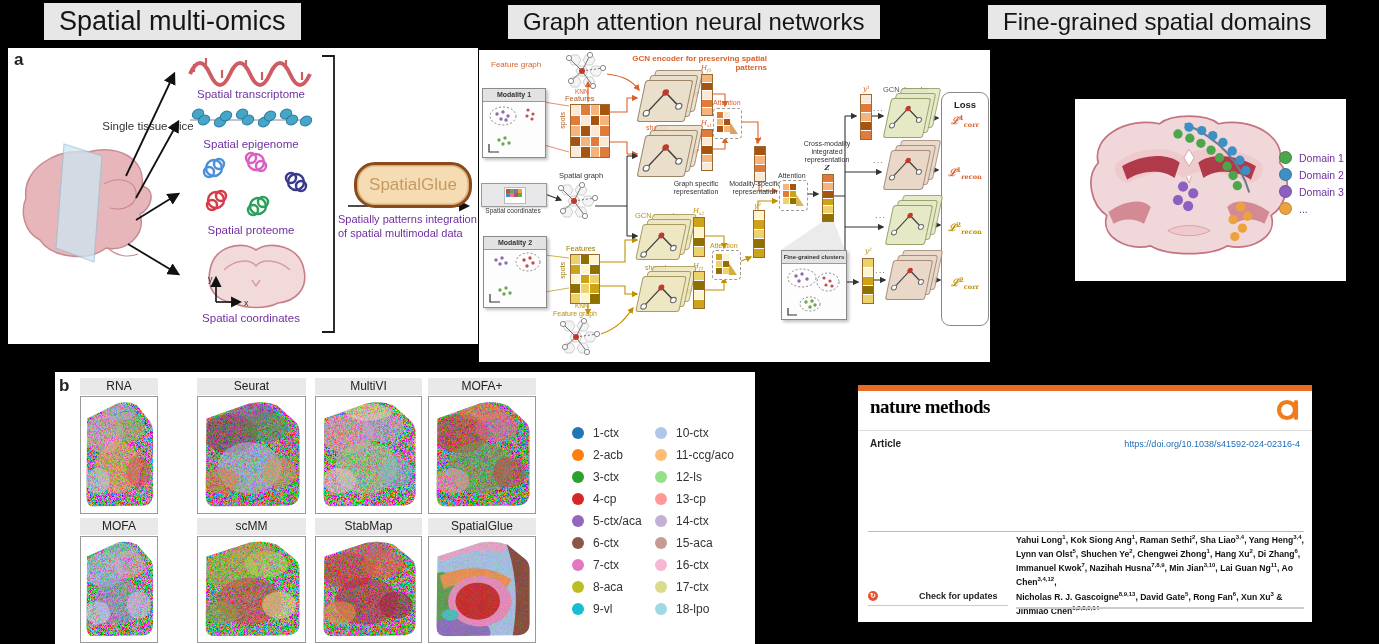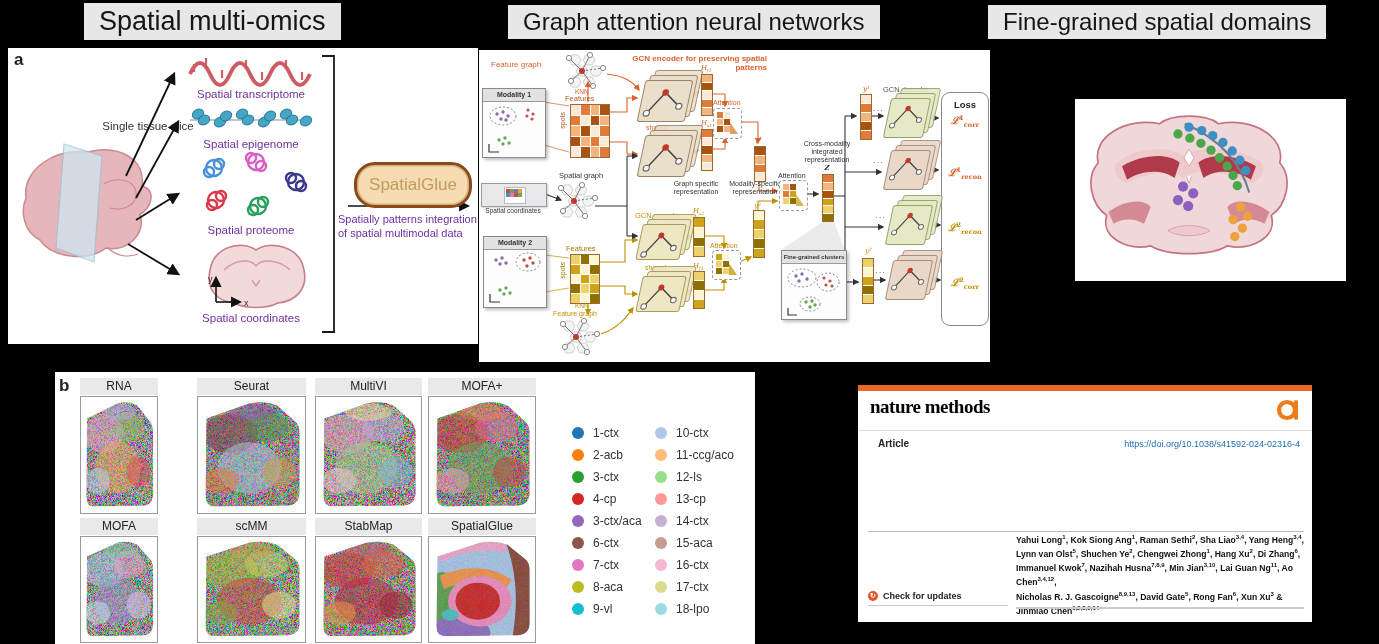--- a/index.html
+++ b/index.html
@@ -55,33 +55,33 @@
   #paper{position:absolute;background:#fff;}
   #paper .bar{position:absolute;left:0;top:0;width:100%;height:6px;}
   .jname{position:absolute;font-family:"Liberation Serif",serif;font-weight:700;font-size:19px;
          letter-spacing:-.5px;color:#000;}
   .article-type{position:absolute;font-size:10px;font-weight:700;color:#222;}
   .doi{position:absolute;font-size:9px;color:#1f6cb5;text-decoration:none;}
   .ptitle{position:absolute;font-family:"Liberation Serif",serif;font-weight:700;font-size:21.5px;
           line-height:1.13;color:#0d0d0d;letter-spacing:-.3px;}
   .rule{position:absolute;background:#c9c9c9;height:1px;}
   .meta-row{font-size:9px;color:#222;height:17px;line-height:17px;border-bottom:1px solid #c9c9c9;}
-  .cfu{display:flex;align-items:center;height:19px;font-size:9px;font-weight:700;color:#222;}
+  .cfu{display:flex;align-items:center;height:19px;font-size:9px;font-weight:700;color:#222;gap:36px;}
   .cfu-icon{width:10px;height:10px;border-radius:50%;background:#e8522a;color:#fff;font-size:7px;
             line-height:10px;text-align:center;margin-right:5px;}
   .authors{position:absolute;font-size:8.6px;font-weight:700;color:#111;line-height:1.55;}
   .authors sup{font-size:6px;}
   sup{font-size:.62em;} sub{font-size:.62em;}
 </style>
 </head>
 <body>
 
 <div id="stage">
 
-  <div class="hdr" style="left:44px;top:3px;font-size:27px;margin-left:40px;">Spatial multi-omics</div>
+  <div class="hdr" style="left:44px;top:3px;font-size:27px;">Spatial multi-omics</div>
   <div class="hdr" style="left:508px;top:5px;font-size:24px;">Graph attention neural networks</div>
   <div class="hdr" style="left:988px;top:5px;font-size:24px;">Fine-grained spatial domains</div>
 
   <section class="panel" style="left:8px;top:48px;width:470px;height:296px;">
     <div class="plabel" style="left:6px;top:2px;">a</div>
     <div class="abs" style="left:70px;top:72px;width:140px;text-align:center;font-size:11.5px;color:#333;">Single tissue slice</div>
 
     <svg class="abs" style="left:0;top:0;" width="470" height="296" viewBox="0 0 470 296">
       <defs>
         <marker id="mk" viewBox="0 0 10 10" refX="8" refY="5" markerWidth="7" markerHeight="7" orient="auto">
@@ -689,20 +689,38 @@
           <circle cx="124" cy="111" r="6" fill="#8d5fc0"></circle>
       </g>
       <g class="dd4">
         <circle cx="186" cy="112" r="5.5" fill="#eda33d"></circle>
           <circle cx="194" cy="123" r="5.5" fill="#eda33d"></circle>
           <circle cx="177" cy="127" r="5.5" fill="#eda33d"></circle>
           <circle cx="188" cy="137" r="5.5" fill="#eda33d"></circle>
           <circle cx="179" cy="147" r="5.5" fill="#eda33d"></circle>
       </g>
     </svg>
+    <div id="domain-legend" class="abs" style="left:204px;top:50px;">
+        <div class="dom-item">
+          <span class="dom-dot" style="background:#4ca64c"></span>
+          <span class="dom-lab">Domain 1</span>
+        </div>
+        <div class="dom-item">
+          <span class="dom-dot" style="background:#3d8fc4"></span>
+          <span class="dom-lab">Domain 2</span>
+        </div>
+        <div class="dom-item">
+          <span class="dom-dot" style="background:#8d5fc0"></span>
+          <span class="dom-lab">Domain 3</span>
+        </div>
+        <div class="dom-item">
+          <span class="dom-dot" style="background:#eda33d"></span>
+          <span class="dom-lab">...</span>
+        </div>
+      </div>
   </section>
 
   <section class="panel" style="left:55px;top:372px;width:700px;height:272px;">
     <div class="plabel" style="left:4px;top:4px;">b</div>
     <div id="tiles-host">
         <div class="thead" style="left:25px;top:6px;width:78px;">RNA</div>
   <div class="timg" style="left:25px;top:24px;width:76px;height:116px;">
           <svg viewBox="0 0 100 108" preserveAspectRatio="none">
             <defs>
               <clipPath id="c0">
@@ -932,21 +950,21 @@
         <div class="cl-item">
           <span class="cl-dot" style="background:#2ca02c"></span>
           <span class="cl-lab">3-ctx</span>
         </div>
         <div class="cl-item">
           <span class="cl-dot" style="background:#d62728"></span>
           <span class="cl-lab">4-cp</span>
         </div>
         <div class="cl-item">
           <span class="cl-dot" style="background:#9467bd"></span>
-          <span class="cl-lab">3-ctx/aca</span>
+          <span class="cl-lab">5-ctx/aca</span>
         </div>
         <div class="cl-item">
           <span class="cl-dot" style="background:#8c564b"></span>
           <span class="cl-lab">6-ctx</span>
         </div>
         <div class="cl-item">
           <span class="cl-dot" style="background:#e377c2"></span>
           <span class="cl-lab">7-ctx</span>
         </div>
         <div class="cl-item">
@@ -999,21 +1017,21 @@
   </section>
 
   <section id="paper" style="left:858px;top:385px;width:454px;height:237px;">
     <div class="bar" style="background:#e96a22;"></div>
     <div class="jname" style="left:12px;top:11px;">nature methods</div>
     <svg class="abs" style="right:12px;top:10px;" width="24" height="28" viewBox="0 0 24 28">
       <circle cx="11" cy="15" r="8" fill="none" stroke="#ef7c1a" stroke-width="4.2"></circle>
       <path d="M20,7 L20,23" stroke="#ef7c1a" stroke-width="4.2" stroke-linecap="round"></path>
     </svg>
     <div class="rule" style="left:0;top:45px;width:454px;background:#dcdcdc;"></div>
-    <div class="article-type" style="left:12px;top:53px;margin-left:8px;">Article</div>
+    <div class="article-type" style="left:12px;top:53px;">Article</div>
     <a class="doi" href="#" style="right:12px;top:54px;">https://doi.org/10.1038/s41592-024-02316-4</a>
     <div class="rule" style="left:10px;top:146px;width:436px;background:#bbb;"></div>
     <div class="abs" style="left:10px;top:201px;width:140px;border-bottom:1px solid #c9c9c9;">
       <div class="cfu">
           <span class="cfu-icon">↻</span>
           <span>Check for updates</span>
         </div>
     </div>
     <div class="authors abs" id="paper-authors" style="left:158px;top:148px;width:290px;"><span>Yahui Long<sup>1</sup>, Kok Siong Ang<sup>1</sup>, Raman Sethi<sup>2</sup>, Sha Liao<sup>3,4</sup>, Yang Heng<sup>3,4</sup>,</span><br><span>Lynn van Olst<sup>5</sup>, Shuchen Ye<sup>2</sup>, Chengwei Zhong<sup>1</sup>, Hang Xu<sup>2</sup>, Di Zhang<sup>6</sup>,</span><br><span>Immanuel Kwok<sup>7</sup>, Nazihah Husna<sup>7,8,9</sup>, Min Jian<sup>3,10</sup>, Lai Guan Ng<sup>11</sup>, Ao Chen<sup>3,4,12</sup>,</span><br><span>Nicholas R. J. Gascoigne<sup>8,9,13</sup>, David Gate<sup>5</sup>, Rong Fan<sup>6</sup>, Xun Xu<sup>3</sup> &amp;</span><br><span>Jinmiao Chen<sup>1,2,8,9,14</sup></span></div>
     <div class="rule" style="left:158px;top:222px;width:288px;height:2px;background:#ccc;"></div>

